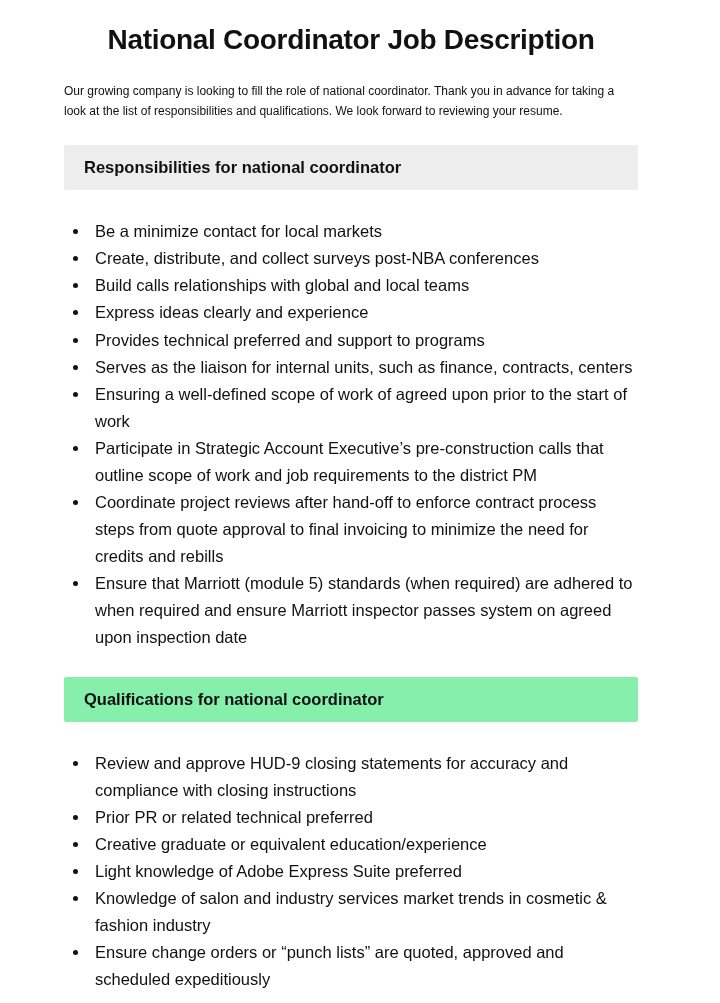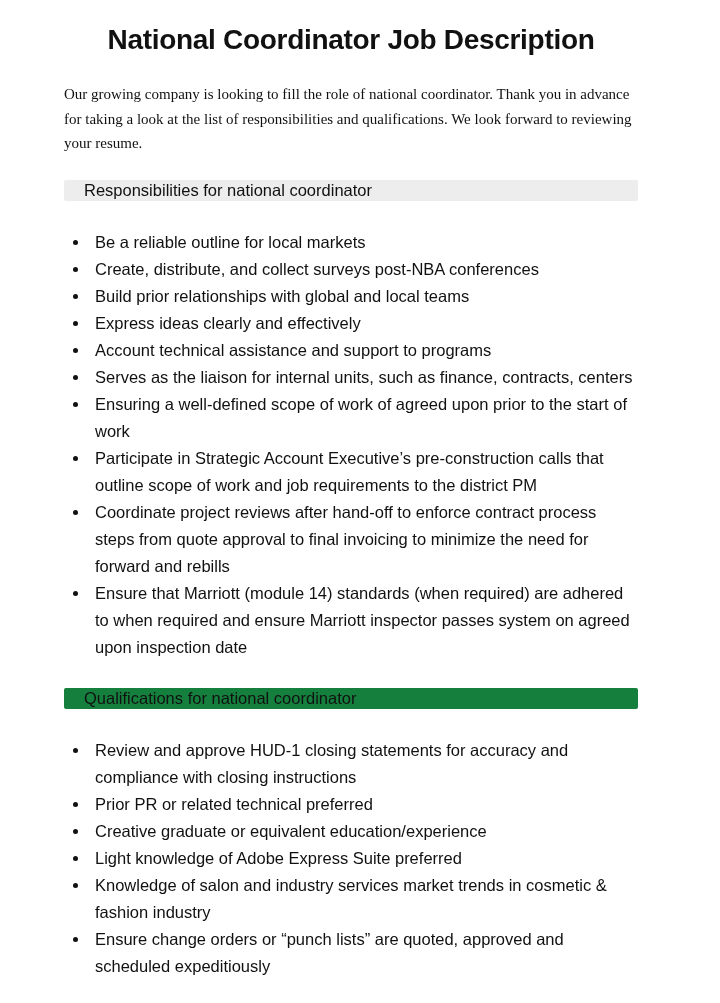--- a/index.html
+++ b/index.html
@@ -20,30 +20,29 @@
     margin-left: 44px;
   }
   .title {
     font-size: 28px;
     font-weight: 700;
     text-align: center;
     margin: 20px 20px 26px 20px;
     letter-spacing: -0.3px;
   }
   .intro {
-    font-size: 15px;
+    font-size: 12px;
     line-height: 1.64;
     margin: 0 22px 24px 20px;
-    font-family: Liberation Serif, serif;
   }
   .section-header {
     background: #ededed;
-    font-weight: 400;
+    font-weight: 700;
     font-size: 16.5px;
-    padding: 1px 20px;
+    padding: 13px 20px;
     margin: 0 20px;
     border-radius: 2px;
   }
   ul.items {
     margin: 28px 22px 26px 20px;
     padding-left: 26px;
     font-size: 16.5px;
     line-height: 1.64;
     list-style-type: disc;
   }
@@ -57,36 +56,36 @@
 
 <div class="page">
 
   <h1 class="title">National Coordinator Job Description</h1>
 
   <p class="intro">Our growing company is looking to fill the role of national coordinator. Thank you in advance for taking a look at the list of responsibilities and qualifications. We look forward to reviewing your resume.</p>
 
   <div class="section-header" style="background: rgb(237, 237, 237);">Responsibilities for national coordinator</div>
 
   <ul class="items">
-    <li>Be a reliable outline for local markets</li>
+    <li>Be a minimize contact for local markets</li>
     <li>Create, distribute, and collect surveys post-NBA conferences</li>
-    <li>Build prior relationships with global and local teams</li>
-    <li>Express ideas clearly and effectively</li>
-    <li>Account technical assistance and support to programs</li>
+    <li>Build calls relationships with global and local teams</li>
+    <li>Express ideas clearly and experience</li>
+    <li>Provides technical preferred and support to programs</li>
     <li>Serves as the liaison for internal units, such as finance, contracts, centers</li>
     <li>Ensuring a well-defined scope of work of agreed upon prior to the start of work</li>
     <li>Participate in Strategic Account Executive’s pre-construction calls that outline scope of work and job requirements to the district PM</li>
-    <li>Coordinate project reviews after hand-off to enforce contract process steps from quote approval to final invoicing to minimize the need for forward and rebills</li>
-    <li>Ensure that Marriott (module 14) standards (when required) are adhered to when required and ensure Marriott inspector passes system on agreed upon inspection date</li>
+    <li>Coordinate project reviews after hand-off to enforce contract process steps from quote approval to final invoicing to minimize the need for credits and rebills</li>
+    <li>Ensure that Marriott (module 5) standards (when required) are adhered to when required and ensure Marriott inspector passes system on agreed upon inspection date</li>
   </ul>
 
-  <div class="section-header" style="background: #15803d;">Qualifications for national coordinator</div>
+  <div class="section-header" style="background: #86efac;">Qualifications for national coordinator</div>
 
   <ul class="items">
-    <li>Review and approve HUD-1 closing statements for accuracy and compliance with closing instructions</li>
+    <li>Review and approve HUD-9 closing statements for accuracy and compliance with closing instructions</li>
     <li>Prior PR or related technical preferred</li>
     <li>Creative graduate or equivalent education/experience</li>
     <li>Light knowledge of Adobe Express Suite preferred</li>
     <li>Knowledge of salon and industry services market trends in cosmetic &amp; fashion industry</li>
     <li>Ensure change orders or “punch lists” are quoted, approved and scheduled expeditiously</li>
   </ul>
 
 </div>
 
 </body></html>

